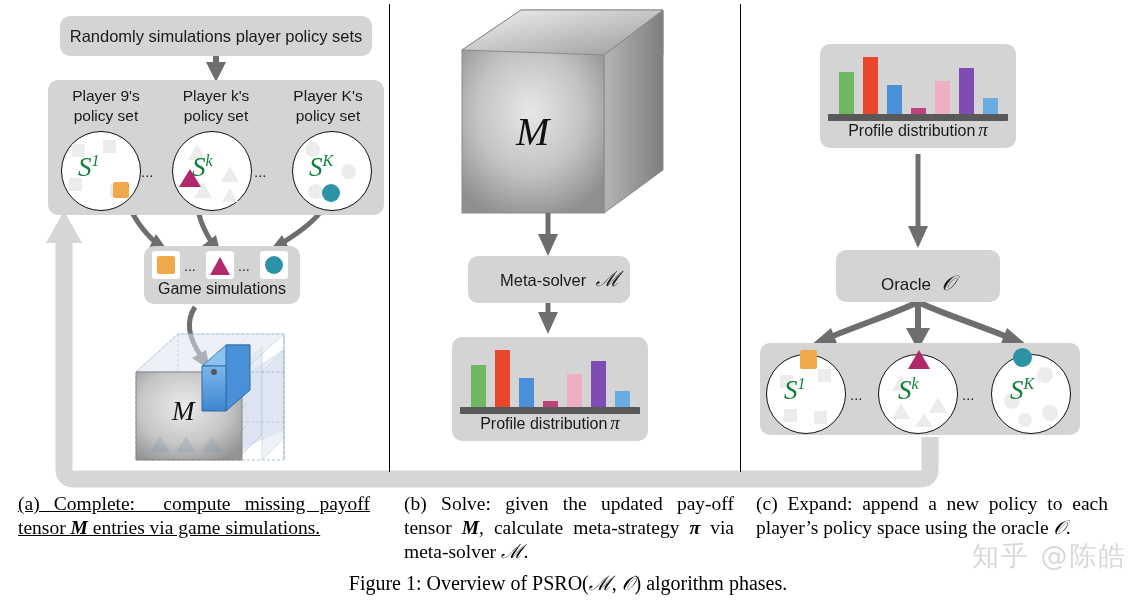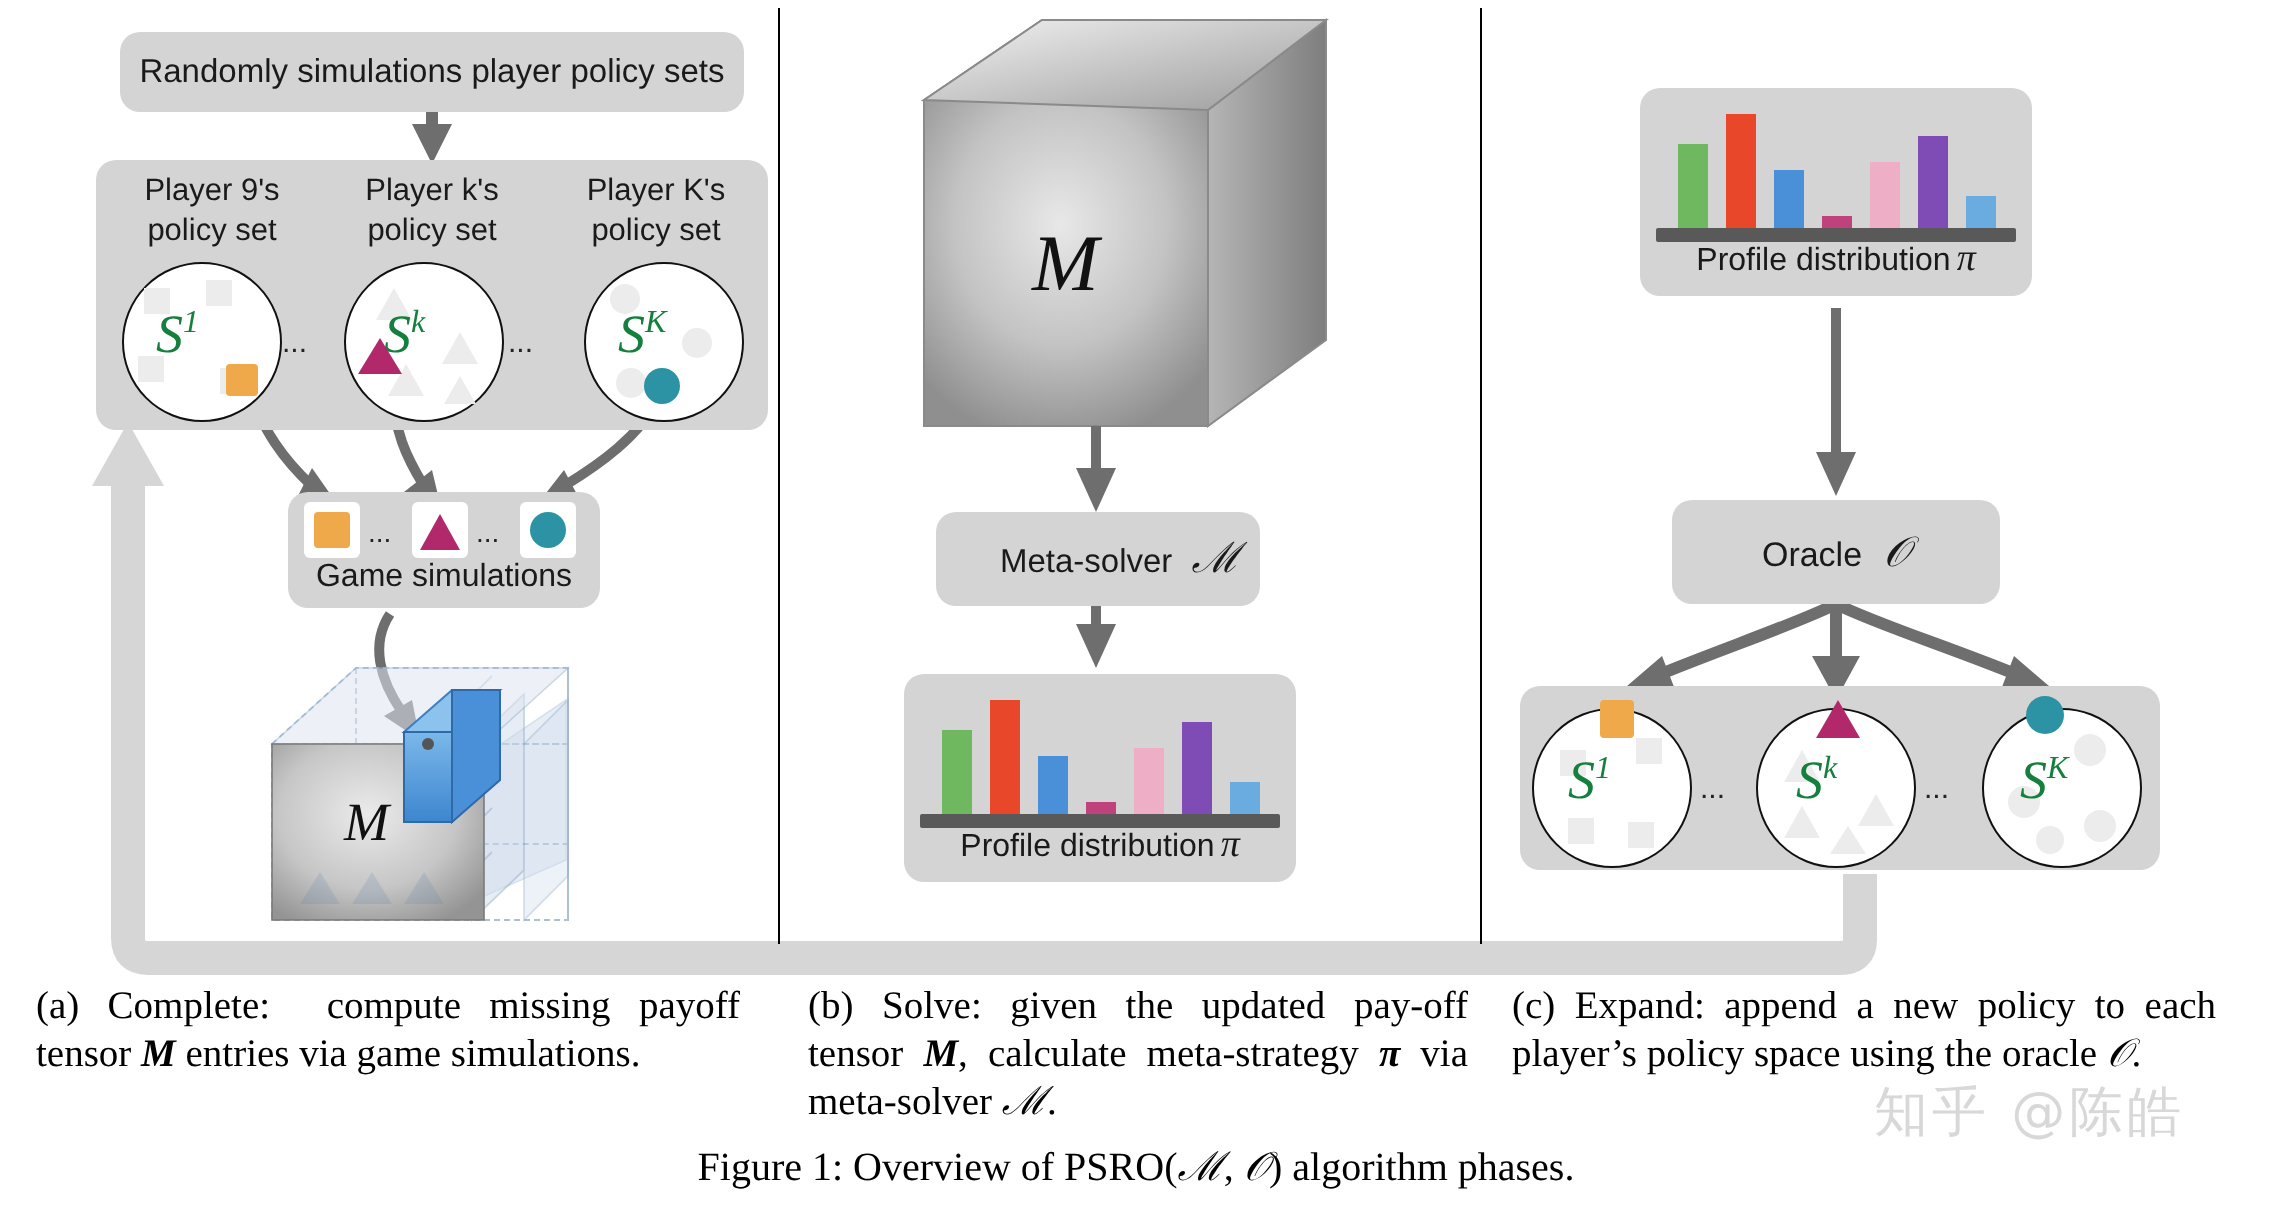--- a/index.html
+++ b/index.html
@@ -22,37 +22,37 @@
     line-height: 24px;
     text-align: justify;
   }
   .panel-label .mathit {
     font-family: "Liberation Serif", serif;
     font-style: italic;
     font-weight: 600;
   }
   .panel-label .cal { font-family: "Liberation Serif", serif; font-style: italic; }
 
-  #cap-a { left: 18px;  top: 492px; width: 352px; }
+  #cap-a { left: 18px;  top: 492px; width: 352px; text-decoration: underline; }
   #cap-b { left: 404px; top: 492px; width: 330px; }
   #cap-c { left: 756px; top: 492px; width: 352px; }
 
   #figcaption {
     position: absolute;
     left: 0; top: 569px; width: 1136px;
     text-align: center;
     font-family: "Liberation Serif", serif;
     font-size: 20px;
     color: #000;
   }
 
   
   #watermark {
     position: absolute;
-    left: 937px; top: 538px;
+    left: 972px; top: 538px;
     font-family: "DejaVu Sans", sans-serif;
     font-size: 27px;
     color: #d8d8d8;
     letter-spacing: 2px;
     white-space: nowrap;
     pointer-events: none;
   }
 
   .divider {
     position: absolute;
@@ -335,21 +335,21 @@
       <div class="bar" style="left: 115px; top: 37px; width: 15px; height: 33px; background: rgb(238, 175, 198);"></div>
       <div class="bar" style="left: 139px; top: 24px; width: 15px; height: 46px; background: rgb(127, 75, 181);"></div>
       <div class="bar" style="left: 163px; top: 54px; width: 15px; height: 16px; background: rgb(106, 171, 224);"></div>
       <div class="axisline" style="left: 8px; top: 70px; width: 180px; height: 7px;"></div>
     </div>
   <div style="position:absolute;left:820px; top:119px; width:196px; text-align:center; font-size:16px; color:#1a1a1a;">
     <span>Profile distribution</span><span style="font-family:'Liberation Serif',serif; font-style:italic; font-size:19px; padding-left:3px;">π</span>
   </div>
 
   <div class="gbox" style="left:836px; top:250px; width:164px; height:52px;"></div>
-  <div style="position:absolute;left:836px; top:250px; width:164px; height:52px; line-height:52px; text-align:center; font-size:17px; color:#1a1a1a;">
+  <div style="position:absolute;left:836px; top:250px; width:164px; height:52px; line-height:67px; text-align:center; font-size:17px; color:#1a1a1a;">
     <span>Oracle</span>
     <span style="font-family:'Liberation Serif',serif; font-style:italic; font-size:21px; padding-left:6px;">𝒪</span>
   </div>
 
   <div class="gbox" style="left:760px; top:343px; width:320px; height:92px;"></div>
 
   <div class="circle" style="left:766px; top:354px; width:78px; height:78px;">
     <div style="position:absolute;left:13px;top:20px;width:13px;height:13px;background:#ececec;"></div>
     <div style="position:absolute;left:51px;top:14px;width:13px;height:13px;background:#ececec;"></div>
     <div style="position:absolute;left:17px;top:54px;width:13px;height:13px;background:#ececec;"></div>

